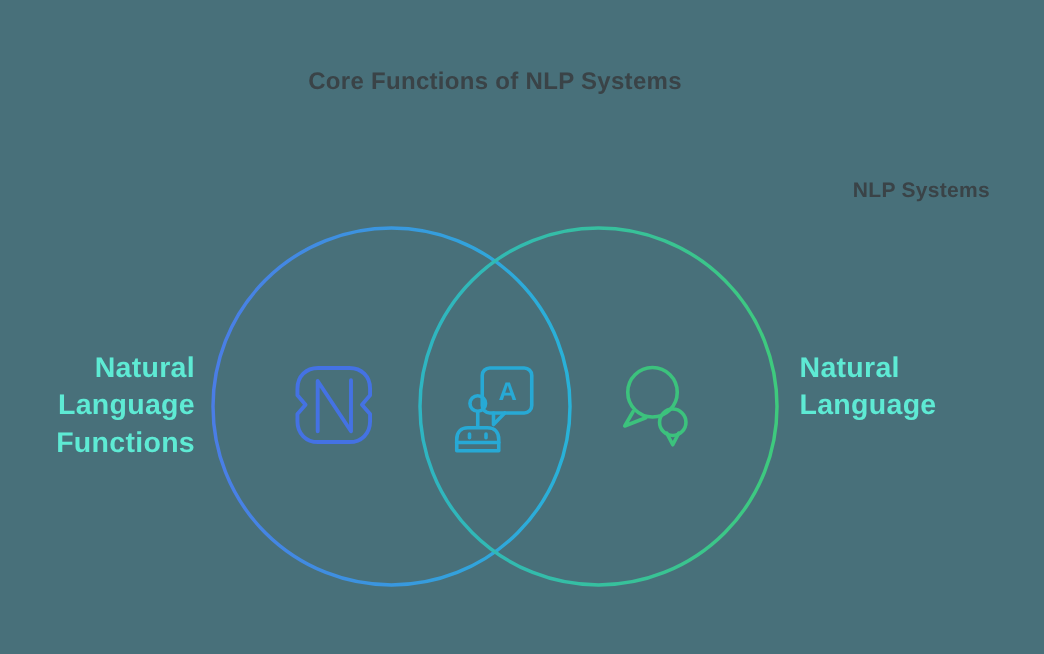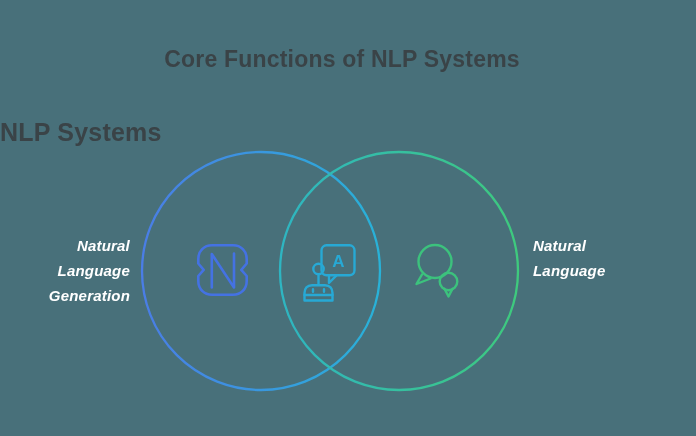--- a/index.html
+++ b/index.html
@@ -11,53 +11,52 @@
   .canvas {
     position: relative;
     width: 696px;
     height: 436px;
     background: #48707a;
     overflow: hidden;
   }
   .title {
     position: absolute;
     top: 46px;
-    left: 12px;
+    left: 0;
     width: 660px;
     text-align: center;
-    font-size: 23px;
+    font-size: 16px;
     font-weight: 700;
     color: #3a4347;
     letter-spacing: 0.2px;
   }
   .subtitle {
     position: absolute;
     top: 118px;
     left: 0;
     width: 660px;
-    text-align: left;
-    font-size: 25px;
+    text-align: right;
+    font-size: 14px;
     font-weight: 700;
     color: #3a4347;
     letter-spacing: 0.2px;
   }
   .venn-svg {
     position: absolute;
     top: 0;
     left: 0;
   }
   .set-label {
     position: absolute;
     top: 233px;
-    font-size: 15px;
+    font-size: 19px;
     font-weight: 700;
     line-height: 25px;
-    color: #ffffff;
+    color: #5eead4;
     letter-spacing: 0.2px;
-    font-style: italic;
   }
   .set-label.left {
     right: 566px;
     text-align: right;
   }
   .set-label.right {
     left: 533px;
     text-align: left;
   }
 </style>
@@ -105,21 +104,21 @@
       <circle cx="21" cy="17.5" r="16.5"></circle>
       <path d="M8 30.5 L2.5 40 L16.5 34.5"></path>
       <circle cx="34.5" cy="37.5" r="8.8"></circle>
       <path d="M30.5 44.8 L34.5 52.5 L38.5 44.8"></path>
     </g>
   </svg>
 
   <div class="set-label left">
     <div>Natural</div>
     <div>Language</div>
-    <div>Generation</div>
+    <div>Functions</div>
   </div>
 
   <div class="set-label right">
     <div>Natural</div>
     <div>Language</div>
   </div>
 
 </div>
 
 </body></html>

